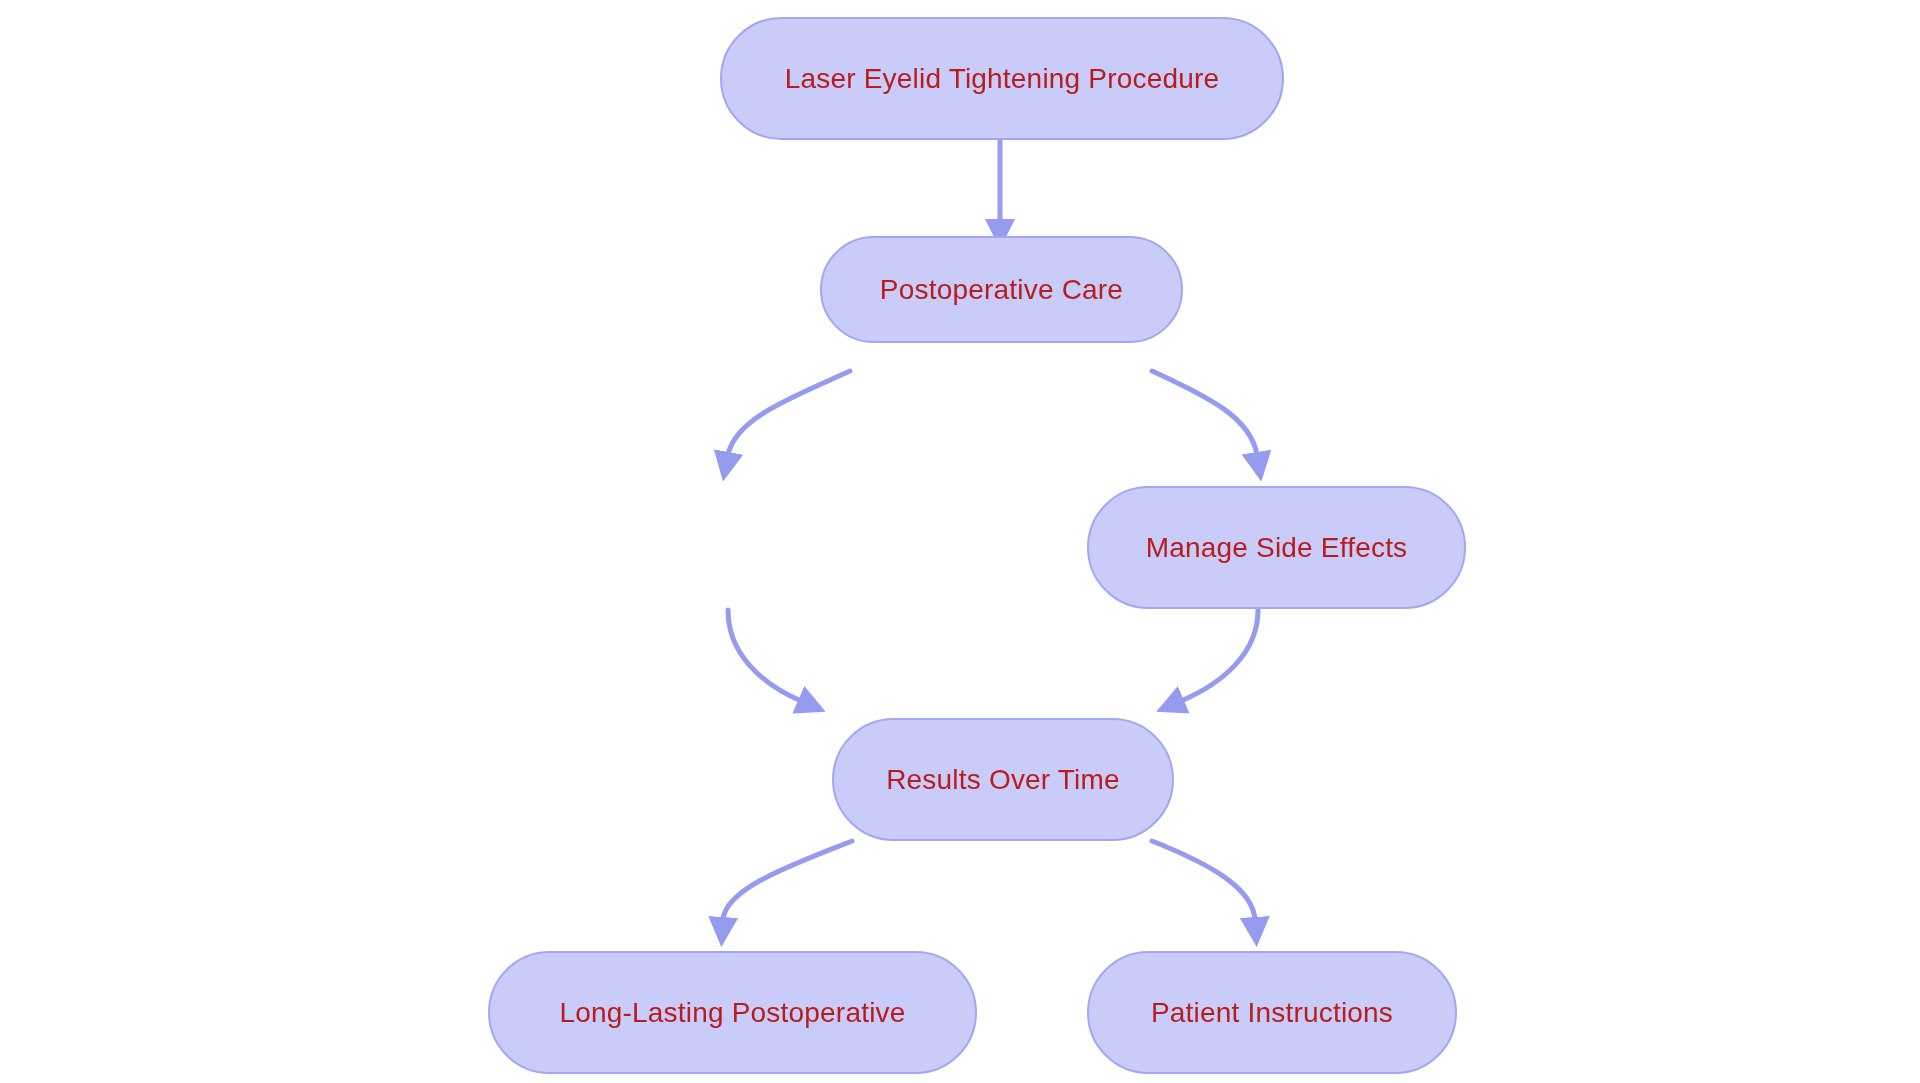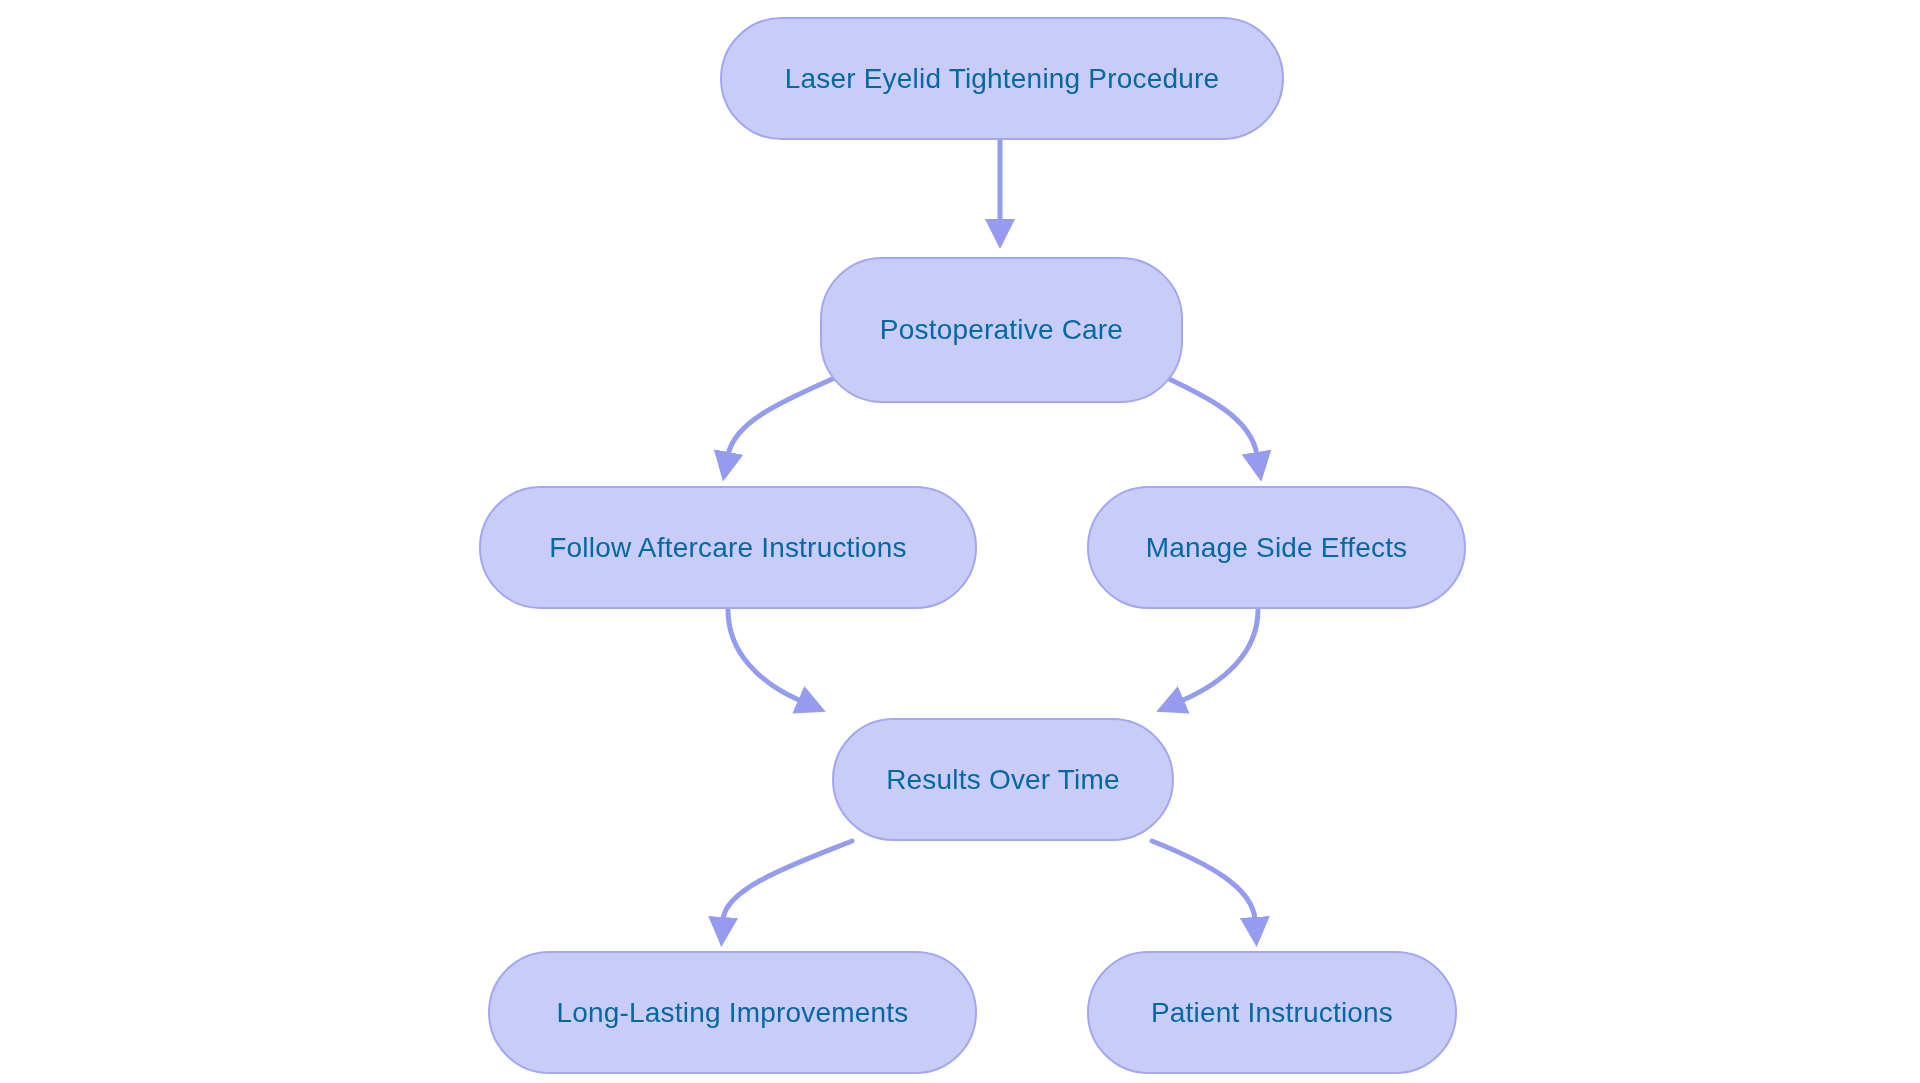--- a/index.html
+++ b/index.html
@@ -24,29 +24,29 @@
   }
   .node {
     position: absolute;
     box-sizing: border-box;
     background: #c9cbf8;
     border: 2px solid #a3a7f1;
     border-radius: 62px;
     display: flex;
     align-items: center;
     justify-content: center;
-    color: #0369a1;
+    color: #b91c1c;
     font-size: 28px;
     letter-spacing: 0.2px;
     text-align: left;
     white-space: nowrap;
   }
   
   #node-procedure        { left: 720px;  top: 17px;  width: 564px; height: 123px; }
-  #node-postop-care      { left: 820px;  top: 257px; width: 363px; height: 146px; }
+  #node-postop-care      { left: 820px;  top: 236px; width: 363px; height: 107px; }
   #node-aftercare        { left: 479px;  top: 486px; width: 498px; height: 123px; }
   #node-side-effects     { left: 1087px; top: 486px; width: 379px; height: 123px; }
   #node-results          { left: 832px;  top: 718px; width: 342px; height: 123px; }
   #node-improvements     { left: 488px;  top: 951px; width: 489px; height: 123px; }
   #node-satisfaction     { left: 1087px; top: 951px; width: 370px; height: 123px; }
 </style>
 </head>
 <body>
 
 <div class="canvas">
@@ -69,33 +69,30 @@
   </svg>
 
   <div class="node" id="node-procedure">
     <span>Laser Eyelid Tightening Procedure</span>
   </div>
 
   <div class="node" id="node-postop-care">
     <span>Postoperative Care</span>
   </div>
 
-  <div class="node" id="node-aftercare">
-    <span>Follow Aftercare Instructions</span>
-  </div>
 
   <div class="node" id="node-results">
     <span>Results Over Time</span>
   </div>
 
   <div class="node" id="node-side-effects">
     <span>Manage Side Effects</span>
   </div>
 
   <div class="node" id="node-improvements">
-    <span>Long-Lasting Improvements</span>
+    <span>Long-Lasting Postoperative</span>
   </div>
 
   <div class="node" id="node-satisfaction">
     <span>Patient Instructions</span>
   </div>
 
 </div>
 
 </body></html>

